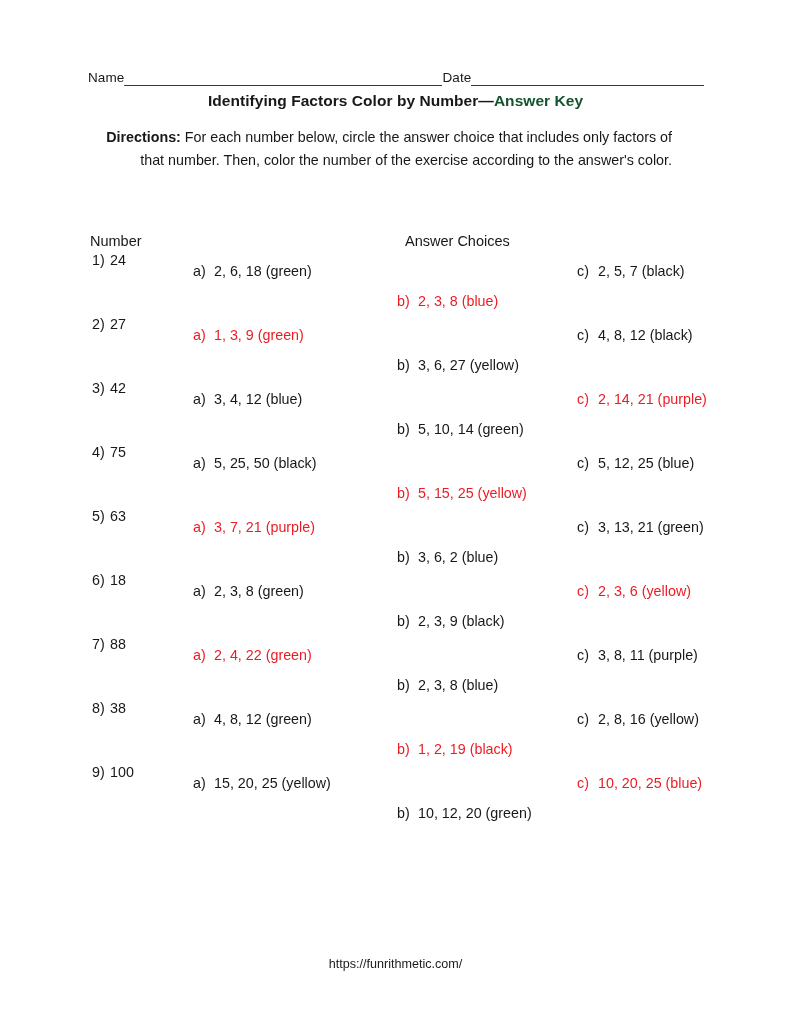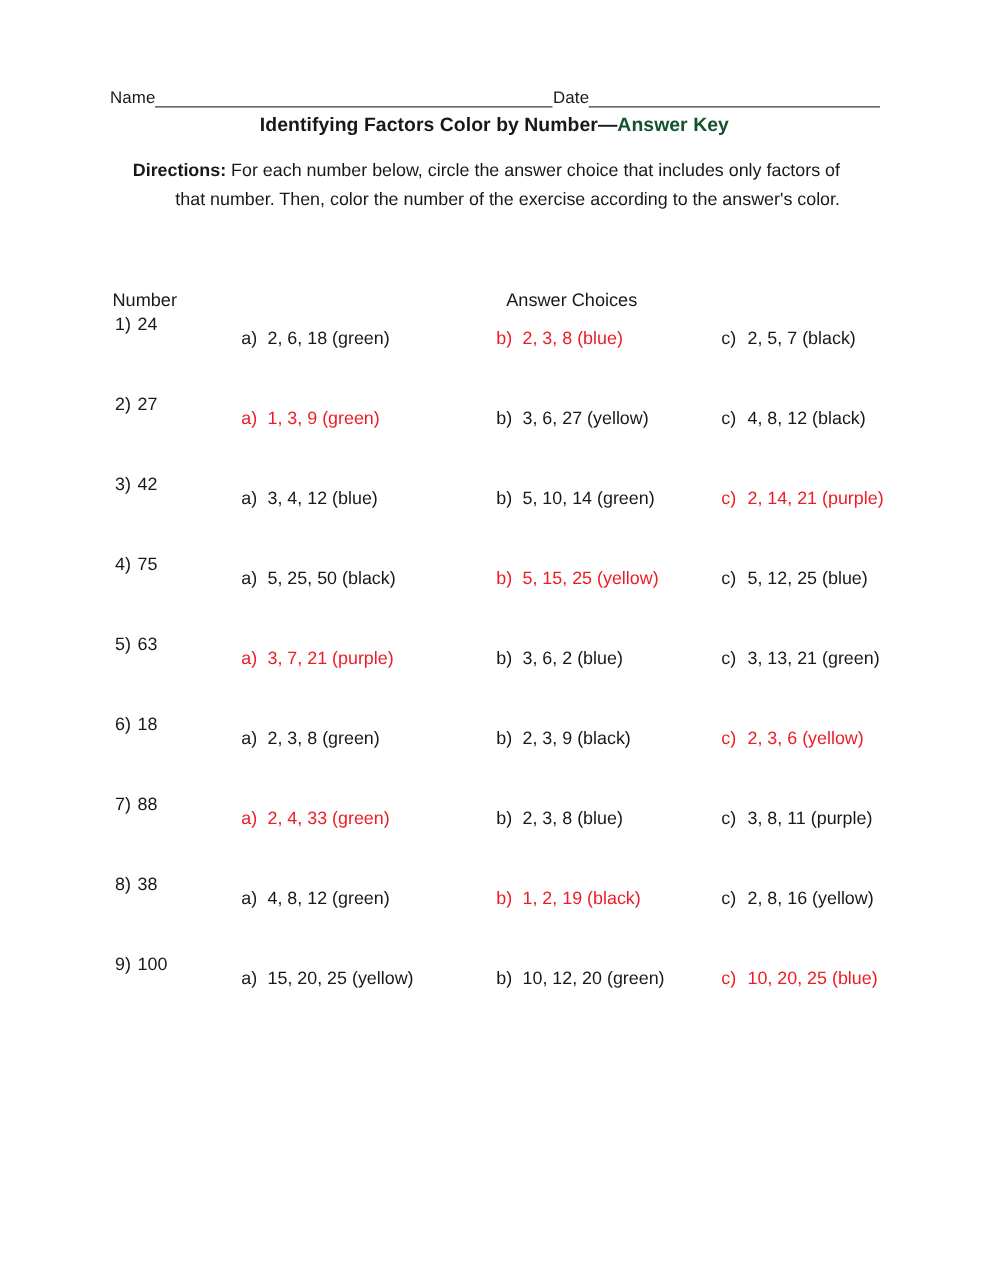--- a/index.html
+++ b/index.html
@@ -122,21 +122,21 @@
   .qrow .choice {
     position: absolute;
     top: 11px;
     white-space: nowrap;
   }
   .qrow .choice .letter {
     display: inline-block;
     width: 21px;
   }
   .qrow .choice.opt-a { left: 193px; }
-  .qrow .choice.opt-b { left: 397px; }
+  .qrow .choice.opt-b { left: 397px; margin-top: 30px; }
   .qrow .choice.opt-c { left: 577px; }
   .qrow .choice.is-answer { color: #ed1c24; }
 
   
   .footer {
     position: absolute;
     left: 0;
     right: 0;
     top: 957px;
     text-align: center;
@@ -208,34 +208,37 @@
       <div class="qrow">
         <span class="qnum">6)</span>
         <span class="qval">18</span>
         <span class="choice opt-a"><span class="letter">a)</span><span>2, 3, 8 (green)</span></span>
         <span class="choice opt-b"><span class="letter">b)</span><span>2, 3, 9 (black)</span></span>
         <span class="choice opt-c is-answer"><span class="letter">c)</span><span>2, 3, 6 (yellow)</span></span>
       </div>
       <div class="qrow">
         <span class="qnum">7)</span>
         <span class="qval">88</span>
-        <span class="choice opt-a is-answer"><span class="letter">a)</span><span>2, 4, 33 (green)</span></span>
+        <span class="choice opt-a is-answer"><span class="letter">a)</span><span>2, 4, 22 (green)</span></span>
         <span class="choice opt-b"><span class="letter">b)</span><span>2, 3, 8 (blue)</span></span>
         <span class="choice opt-c"><span class="letter">c)</span><span>3, 8, 11 (purple)</span></span>
       </div>
       <div class="qrow">
         <span class="qnum">8)</span>
         <span class="qval">38</span>
         <span class="choice opt-a"><span class="letter">a)</span><span>4, 8, 12 (green)</span></span>
         <span class="choice opt-b is-answer"><span class="letter">b)</span><span>1, 2, 19 (black)</span></span>
         <span class="choice opt-c"><span class="letter">c)</span><span>2, 8, 16 (yellow)</span></span>
       </div>
       <div class="qrow">
         <span class="qnum">9)</span>
         <span class="qval">100</span>
         <span class="choice opt-a"><span class="letter">a)</span><span>15, 20, 25 (yellow)</span></span>
         <span class="choice opt-b"><span class="letter">b)</span><span>10, 12, 20 (green)</span></span>
         <span class="choice opt-c is-answer"><span class="letter">c)</span><span>10, 20, 25 (blue)</span></span>
       </div>
     </div>
 
+  <div class="footer">
+    <span>https://funrithmetic.com/</span>
+  </div>
 
 </div>
 
 </body></html>

